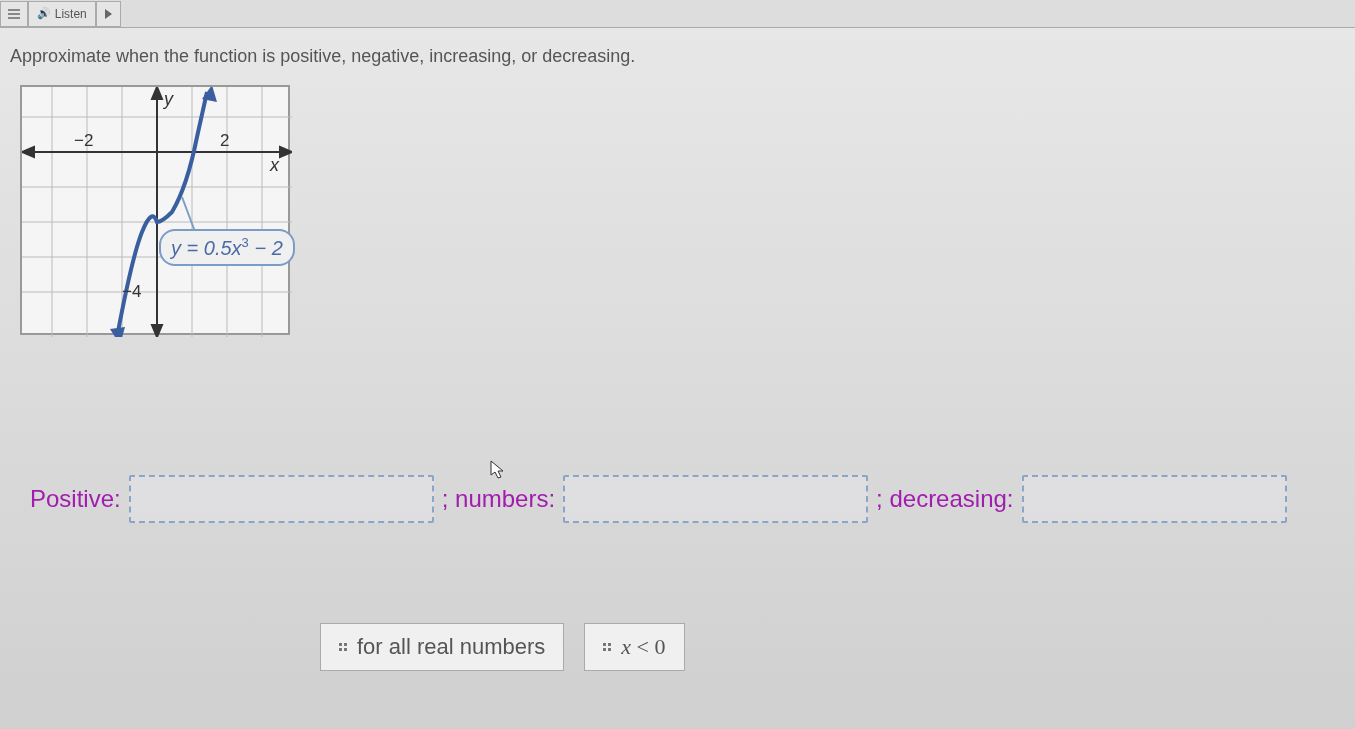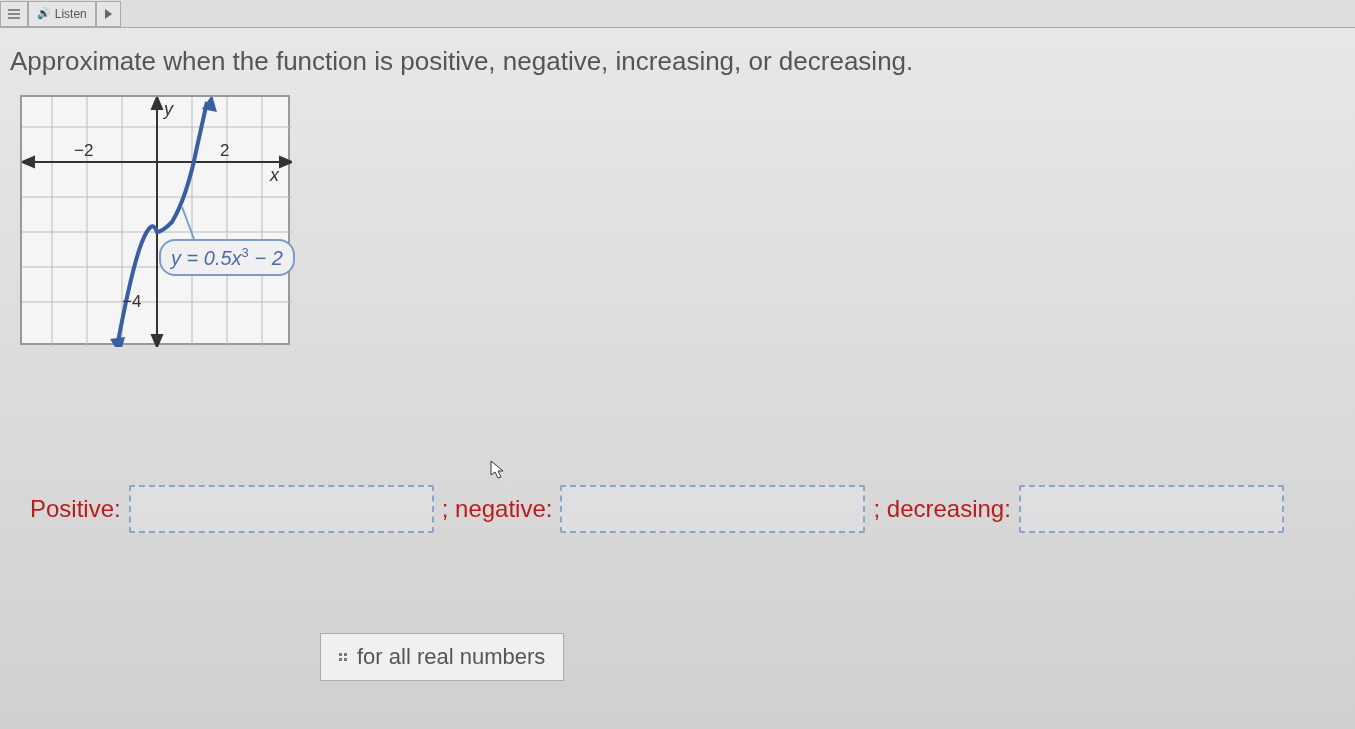--- a/index.html
+++ b/index.html
@@ -46,21 +46,21 @@
     .play-icon {
       width: 0; height: 0;
       border-left: 7px solid #666;
       border-top: 5px solid transparent;
       border-bottom: 5px solid transparent;
     }
     .question-area {
       padding: 18px 10px 10px 10px;
     }
     .question-text {
-      font-size: 26px;
+      font-size: 18px;
       color: #555;
       font-weight: normal;
     }
     .graph-container {
       position: relative;
       margin: 18px 0 0 10px;
       width: 380px;
     }
     .graph-box {
       position: relative;
@@ -87,21 +87,21 @@
       vertical-align: super;
       font-style: normal;
     }
     .answer-row {
       display: flex;
       align-items: center;
       gap: 8px;
       margin-top: 130px;
       padding: 0 30px;
       font-size: 24px;
-      color: #b91c1c;
+      color: #a21caf;
     }
     .drop-zone {
       border: 2px dashed #8aa5c6;
       background: rgba(240,240,245,0.3);
       width: 305px;
       height: 48px;
       border-radius: 2px;
     }
     .drop-zone.last { width: 265px; }
     .choices-row {
@@ -230,29 +230,38 @@
 
 <div class="cursor-icon">
   <svg width="16" height="20">
       <path d="M1,1 L1,15 L5,12 L8,18 L11,17 L8,11 L13,11 Z" fill="white" stroke="#333" stroke-width="1"></path>
     </svg>
 </div>
 
 <div class="answer-row">
   <span>Positive:</span>
   <div class="drop-zone"></div>
-  <span>; negative:</span>
+  <span>; numbers:</span>
   <div class="drop-zone"></div>
   <span>; decreasing:</span>
   <div class="drop-zone last"></div>
 </div>
 
 <div class="choices-row">
   <div class="choice-tile">
     <div class="grip">
         <span></span>
         <span></span>
         <span></span>
         <span></span>
       </div>
     <span style="font-family: Arial;">for all real numbers</span>
   </div>
+  <div class="choice-tile">
+    <div class="grip">
+        <span></span>
+        <span></span>
+        <span></span>
+        <span></span>
+      </div>
+    <span><span class="math">x</span><span> &lt; 0</span></span>
+  </div>
 </div>
 
 </body></html>

